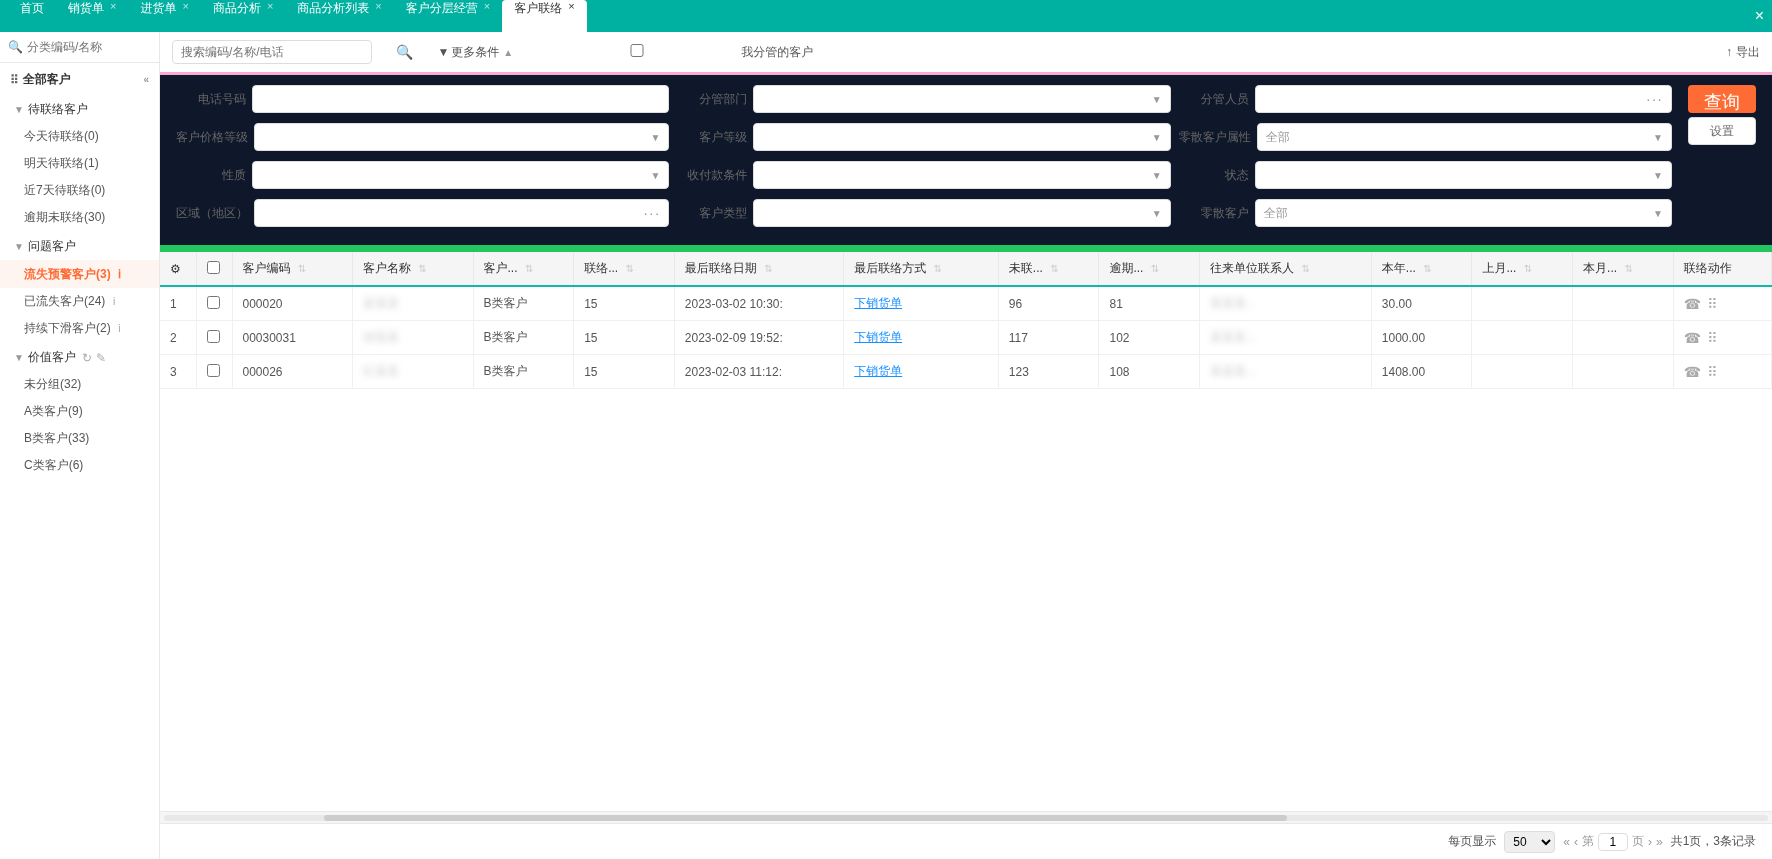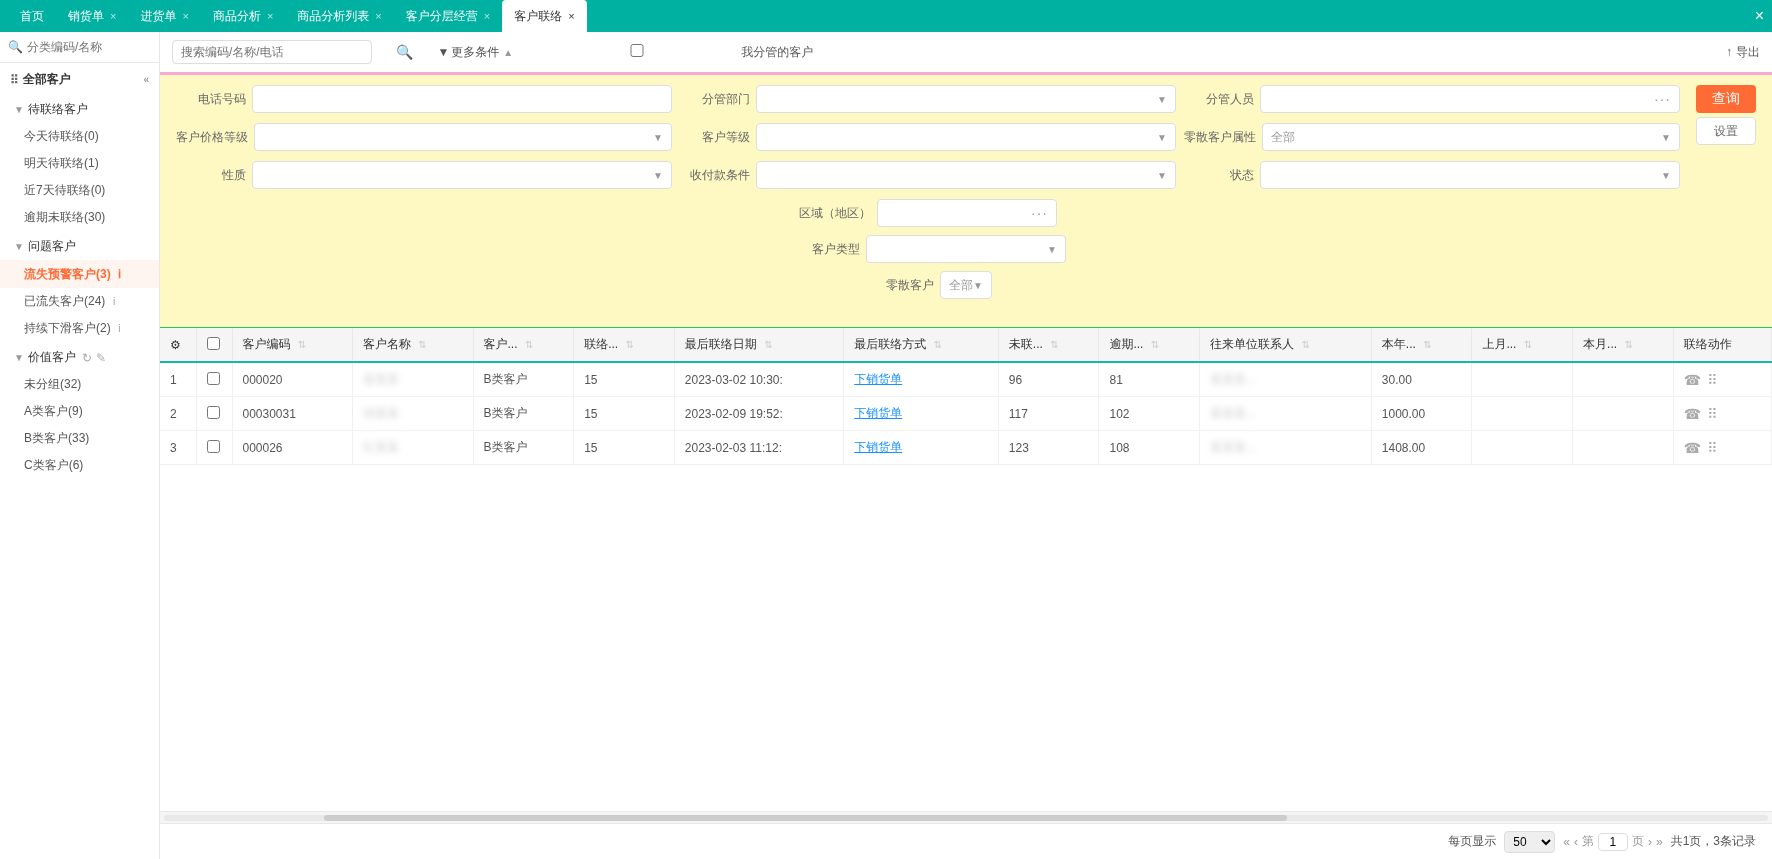--- a/index.html
+++ b/index.html
@@ -8,21 +8,20 @@
     
     .top-nav {
       background: #00b0a0;
       display: flex;
       align-items: center;
       height: 32px;
       padding: 0 8px;
     }
     .top-nav .tab {
       display: flex;
-      align-items: center;
       padding: 0 12px;
       height: 32px;
       color: #fff;
       cursor: pointer;
       font-size: 13px;
       white-space: nowrap;
     }
     .top-nav .tab.active {
       background: #fff;
       color: #333;
@@ -164,32 +163,32 @@
       display: flex;
       align-items: center;
       color: #555;
       cursor: pointer;
       font-size: 12px;
       gap: 4px;
     }
 
     
     .filter-panel {
-      background: #fef9c3;
-      border-bottom: 1px solid #22c55e;
+      background: #0f172a;
+      border-bottom: 7px solid #22c55e;
       padding: 10px 16px;
       position: relative;
     }
     .filter-row {
       display: flex;
       align-items: center;
       margin-bottom: 10px;
       gap: 8px;
     }
-    .filter-row:last-child { margin-bottom: 18px; flex-direction: column; }
+    .filter-row:last-child { margin-bottom: 8px; }
     .filter-field {
       display: flex;
       align-items: center;
       flex: 1;
       gap: 6px;
     }
     .filter-label {
       color: #666;
       min-width: 70px;
       text-align: right;
@@ -227,21 +226,21 @@
       font-size: 14px;
       letter-spacing: 1px;
     }
     .query-btn {
       background: #ff6b35;
       color: #fff;
       border: none;
       border-radius: 4px;
       padding: 5px 16px;
       cursor: pointer;
-      font-size: 14px;
+      font-size: 18px;
       height: 28px;
     }
     .settings-btn {
       background: #fff;
       color: #666;
       border: 1px solid #ddd;
       border-radius: 4px;
       padding: 4px 12px;
       cursor: pointer;
       font-size: 12px;

